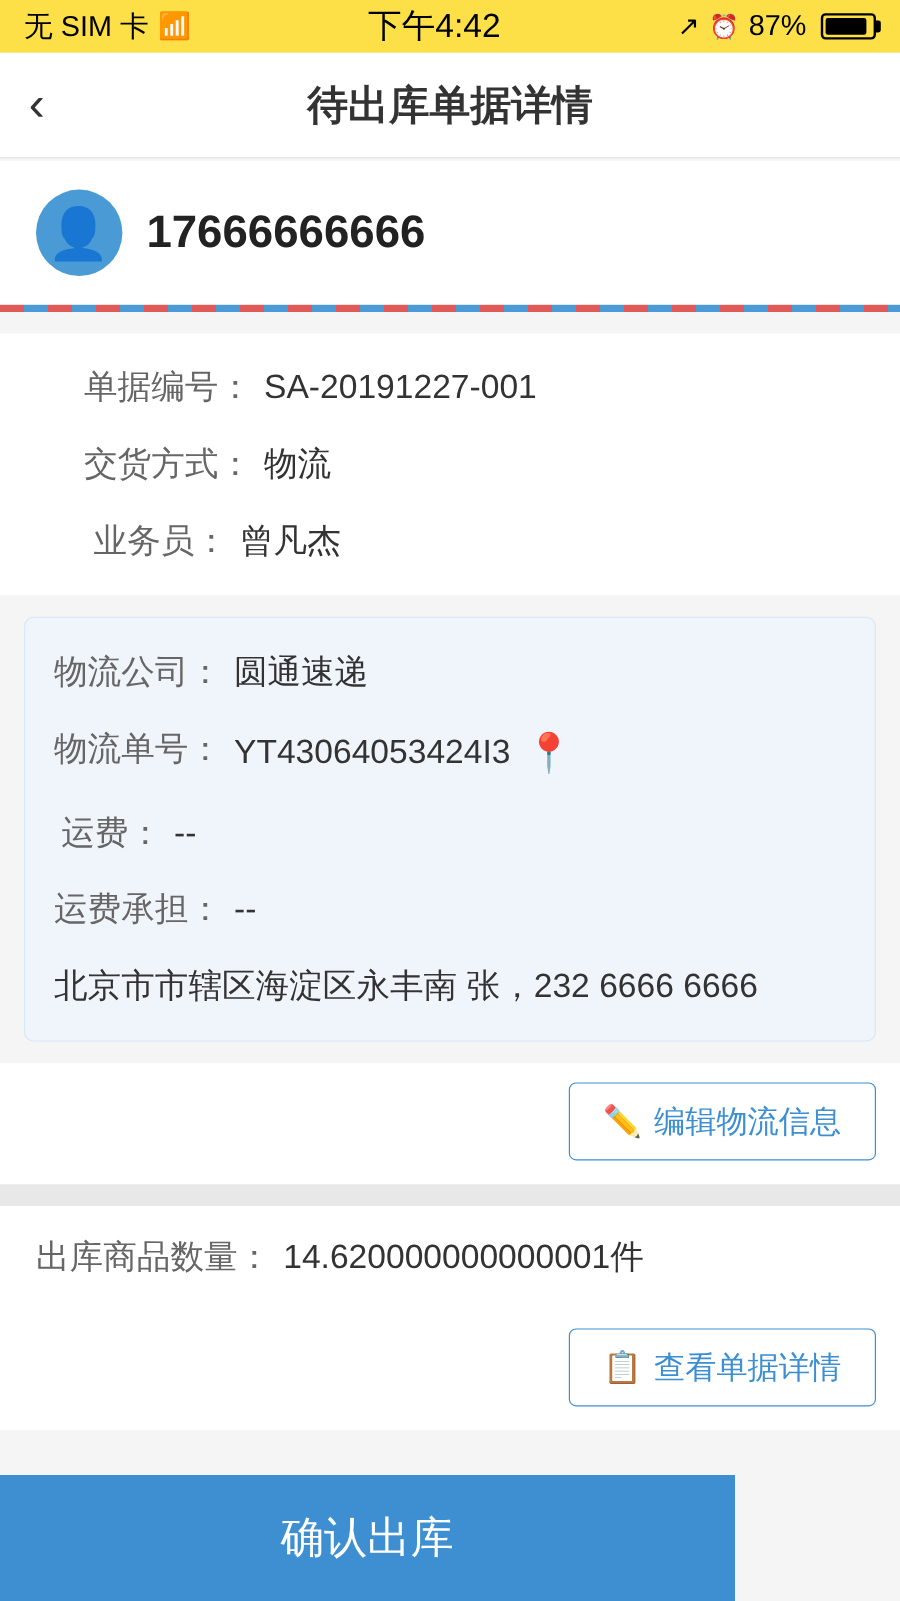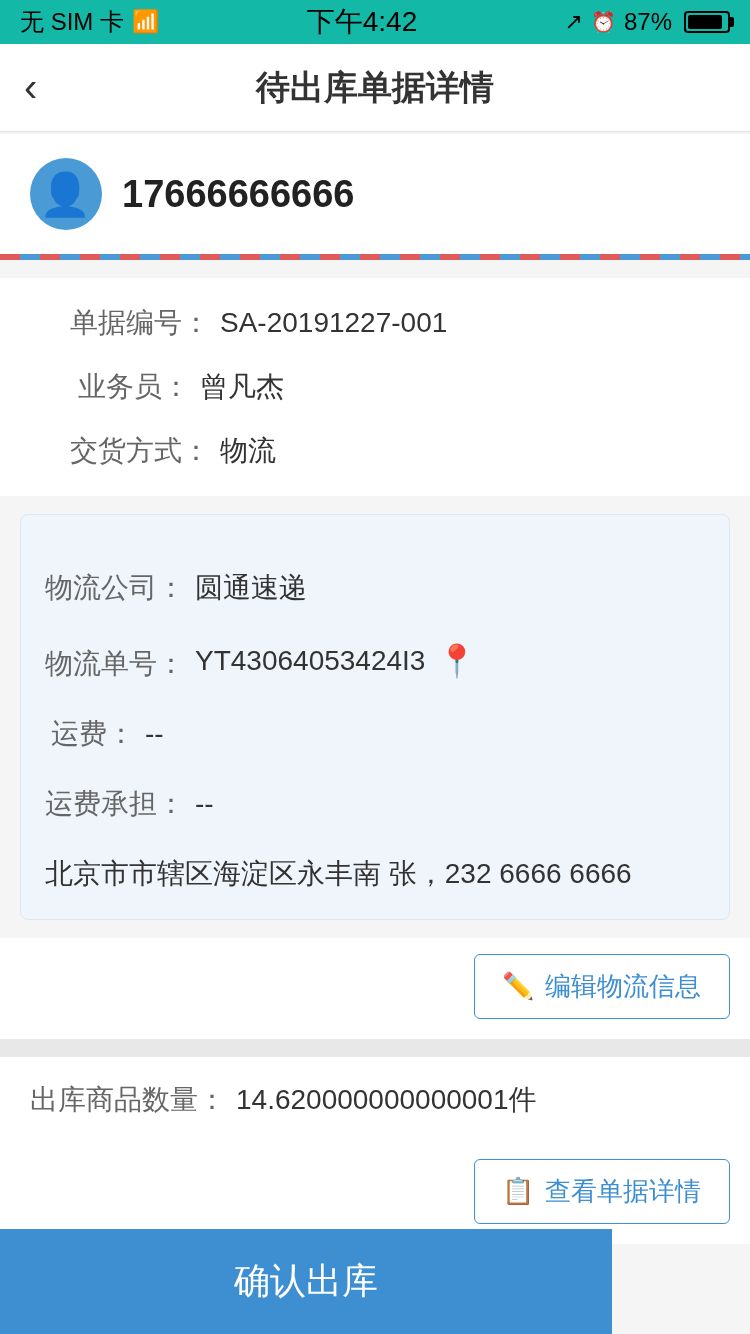--- a/index.html
+++ b/index.html
@@ -9,21 +9,21 @@
       background: #f5f5f5;
       width: 750px;
       min-height: 1334px;
       position: relative;
       font-size: 28px;
     }
 
     
     .status-bar {
       height: 44px;
-      background: #14b8a6;
+      background: #fde047;
       display: flex;
       align-items: center;
       justify-content: space-between;
       padding: 15px 20px;
       font-size: 24px;
       color: #000;
     }
     .status-left {
       display: flex;
       align-items: center;
@@ -167,24 +167,23 @@
     
     .logistics-section {
       background: #f0f5fb;
       border: 1px solid #d8e8f5;
       border-radius: 8px;
       margin: 18px 20px;
       padding: 24px 24px;
     }
     .logistics-row {
       display: flex;
-      align-items: flex-end;
+      align-items: flex-start;
       margin-bottom: 22px;
       font-size: 28px;
-      margin-top: 28px;
     }
     .logistics-row:last-child {
       margin-bottom: 0;
     }
     .logistics-label {
       color: #666;
       min-width: 150px;
       text-align: right;
       padding-right: 10px;
       flex-shrink: 0;
@@ -335,26 +334,26 @@
   </div>
 
   <div class="dashed-divider"></div>
 
   <div class="info-section">
     <div class="info-row">
       <span class="info-label">单据编号：</span>
       <span class="info-value">SA-20191227-001</span>
     </div>
     <div class="info-row">
+      <span class="info-label">交货方式：</span>
+      <span class="info-value">物流</span>
+    </div>
+    <div class="info-row">
       <span class="info-label" style="min-width:130px;">业务员：</span>
       <span class="info-value">曾凡杰</span>
-    </div>
-    <div class="info-row">
-      <span class="info-label">交货方式：</span>
-      <span class="info-value">物流</span>
     </div>
   </div>
 
   <div class="logistics-section">
     <div class="logistics-row">
       <span class="logistics-label">物流公司：</span>
       <span class="logistics-value">圆通速递</span>
     </div>
     <div class="logistics-row">
       <span class="logistics-label">物流单号：</span>

